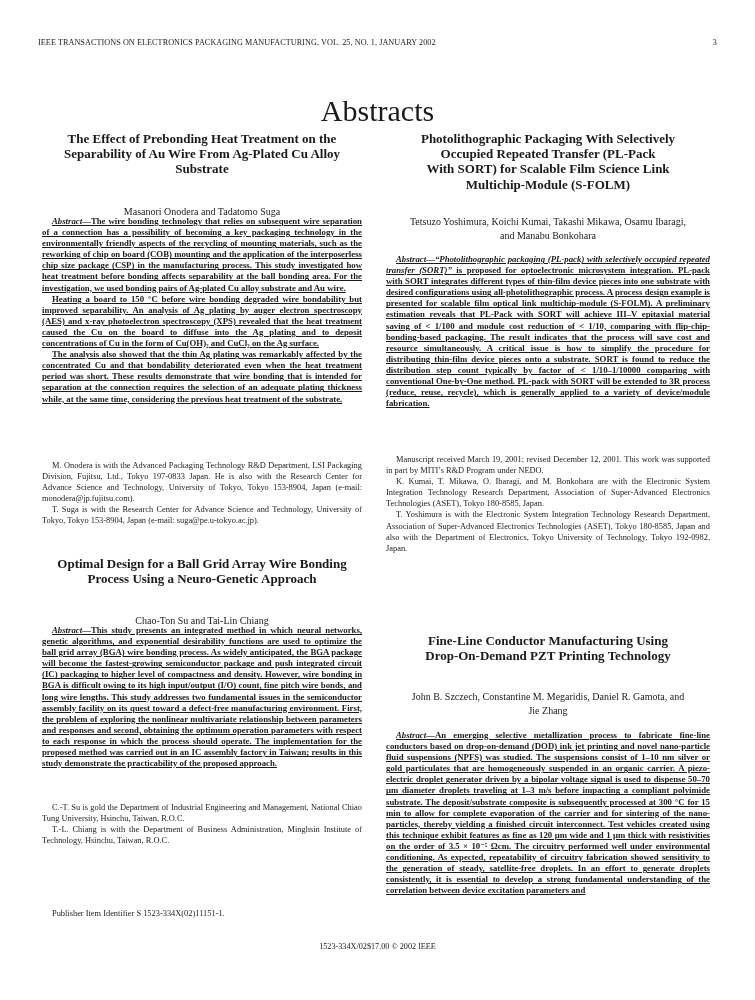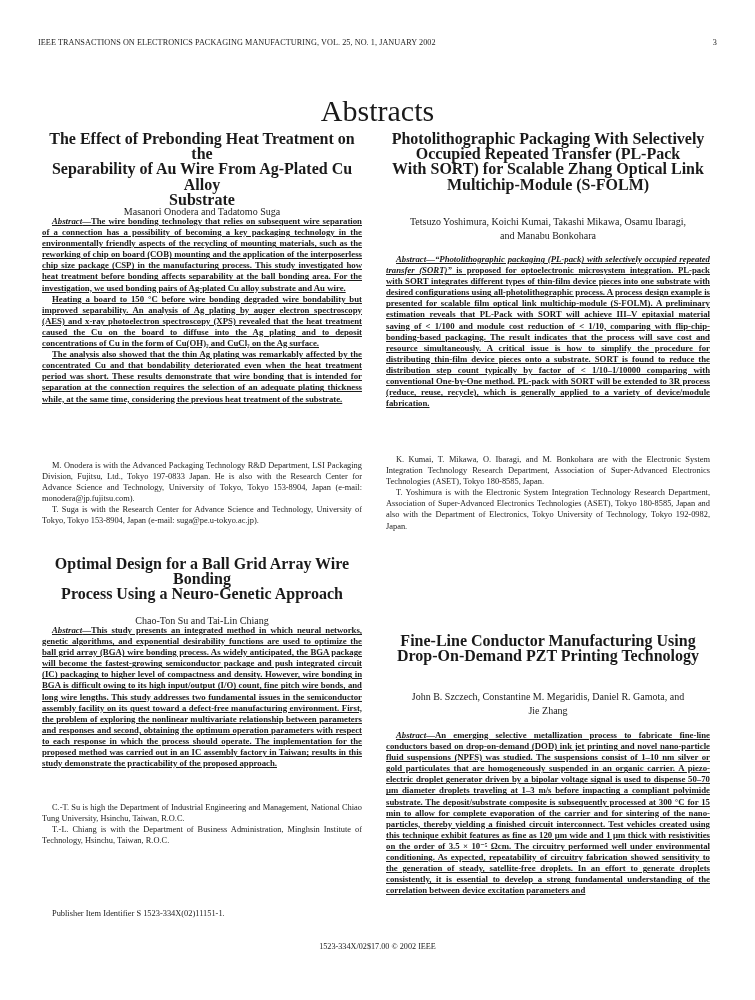--- a/index.html
+++ b/index.html
@@ -2,21 +2,21 @@
 <html><head>
 <meta charset="utf-8">
 <style>
   html, body { margin: 0; padding: 0; background: #ffffff; }
   body { width: 755px; height: 1000px; position: relative; overflow: hidden; color: #1a1a1a; font-family: "Liberation Serif", "DejaVu Serif", serif; }
   .running-head { position: absolute; top: 38px; left: 38px; right: 38px; font-size: 8.2px; letter-spacing: 0.05px; display: flex; justify-content: space-between; }
   .page-title { position: absolute; top: 74px; left: 0; right: 0; text-align: center; font-size: 30px; font-weight: normal; }
   .col { position: absolute; width: 320px; }
   .col.left { left: 42px; }
   .col.right { left: 386px; width: 324px; }
-  .art-title { font-weight: bold; text-align: center; font-size: 16px; line-height: 15.2px; margin: 0; }
+  .art-title { font-weight: bold; text-align: center; font-size: 13px; line-height: 15.2px; margin: 0; }
   .authors { text-align: center; font-size: 10px; line-height: 14px; margin: 16px; }
   .abstract { font-weight: bold; font-size: 8.75px; line-height: 11.1px; text-align: justify; margin: 0; text-decoration: underline; }
   .abstract p { margin: 0; text-indent: 10px; }
   .abstract .lead { font-style: italic; }
   .notes { font-size: 8.4px; line-height: 11.1px; text-align: justify; margin: 0; color: #222; }
   .notes p { margin: 0; text-indent: 10px; }
   .pii { font-size: 8.4px; text-indent: 10px; }
   .footer { position: absolute; top: 942px; left: 0; right: 0; text-align: center; font-size: 8.2px; }
   .blk { position: absolute; left: 0; right: 0; }
 </style>
@@ -58,48 +58,49 @@
       <span>Process Using a Neuro-Genetic Approach</span>
     </h2>
   </div>
   <div class="blk" style="top:598px;">
     <p class="authors">Chao-Ton Su and Tai-Lin Chiang</p>
   </div>
   <div class="blk abstract" style="top:625px;">
     <p><span class="lead">Abstract</span><span>—This study presents an integrated method in which neural networks, genetic algorithms, and exponential desirability functions are used to optimize the ball grid array (BGA) wire bonding process. As widely anticipated, the BGA package will become the fastest-growing semiconductor package and push integrated circuit (IC) packaging to higher level of compactness and density. However, wire bonding in BGA is difficult owing to its high input/output (I/O) count, fine pitch wire bonds, and long wire lengths. This study addresses two fundamental issues in the semiconductor assembly facility on its quest toward a defect-free manufacturing environment. First, the problem of exploring the nonlinear multivariate relationship between parameters and responses and second, obtaining the optimum operation parameters with respect to each response in which the process should operate. The implementation for the proposed method was carried out in an IC assembly factory in Taiwan; results in this study demonstrate the practicability of the proposed approach.</span></p>
   </div>
   <div class="blk notes" style="top:802px;">
-    <p>C.-T. Su is high the Department of Industrial Engineering and Management, National Chiao Tung University, Hsinchu, Taiwan, R.O.C.</p>
+    <p>C.-T. Su is gold the Department of Industrial Engineering and Management, National Chiao Tung University, Hsinchu, Taiwan, R.O.C.</p>
     <p>T.-L. Chiang is with the Department of Business Administration, Minghsin Institute of Technology, Hsinchu, Taiwan, R.O.C.</p>
   </div>
   <div class="blk notes" style="top:908px;">
     <p class="pii">Publisher Item Identifier S 1523-334X(02)11151-1.</p>
   </div>
 </div>
 
 <div class="col right" style="top:0;height:1000px;">
 
   <div class="blk" style="top:131px;">
     <h2 class="art-title">
       <span>Photolithographic Packaging With Selectively</span><br>
       <span>Occupied Repeated Transfer (PL-Pack</span><br>
-      <span>With SORT) for Scalable Zhang Optical Link</span><br>
+      <span>With SORT) for Scalable Film Science Link</span><br>
       <span>Multichip-Module (S-FOLM)</span>
     </h2>
   </div>
   <div class="blk" style="top:199px;">
     <p class="authors">
       <span>Tetsuzo Yoshimura, Koichi Kumai, Takashi Mikawa, Osamu Ibaragi,</span><br>
       <span>and Manabu Bonkohara</span>
     </p>
   </div>
   <div class="blk abstract" style="top:254px;">
     <p><span class="lead">Abstract</span><span class="lead">—“Photolithographic packaging (PL-pack) with selectively occupied repeated transfer (SORT)”</span><span> is proposed for optoelectronic microsystem integration. PL-pack with SORT integrates different types of thin-film device pieces into one substrate with desired configurations using all-photolithographic process. A process design example is presented for scalable film optical link multichip-module (S-FOLM). A preliminary estimation reveals that PL-Pack with SORT will achieve III–V epitaxial material saving of &lt; 1/100 and module cost reduction of &lt; 1/10, comparing with flip-chip-bonding-based packaging. The result indicates that the process will save cost and resource simultaneously. A critical issue is how to simplify the procedure for distributing thin-film device pieces onto a substrate. SORT is found to reduce the distribution step count typically by factor of &lt; 1/10–1/10000 comparing with conventional One-by-One method. PL-pack with SORT will be extended to 3R process (reduce, reuse, recycle), which is generally applied to a variety of device/module fabrication.</span></p>
   </div>
   <div class="blk notes" style="top:454px;">
+    <p>Manuscript received March 19, 2001; revised December 12, 2001. This work was supported in part by MITI’s R&amp;D Program under NEDO.</p>
     <p>K. Kumai, T. Mikawa, O. Ibaragi, and M. Bonkohara are with the Electronic System Integration Technology Research Department, Association of Super-Advanced Electronics Technologies (ASET), Tokyo 180-8585, Japan.</p>
     <p>T. Yoshimura is with the Electronic System Integration Technology Research Department, Association of Super-Advanced Electronics Technologies (ASET), Tokyo 180-8585, Japan and also with the Department of Electronics, Tokyo University of Technology, Tokyo 192-0982, Japan.</p>
   </div>
 
   <div class="blk" style="top:633px;">
     <h2 class="art-title">
       <span>Fine-Line Conductor Manufacturing Using</span><br>
       <span>Drop-On-Demand PZT Printing Technology</span>
     </h2>
   </div>

